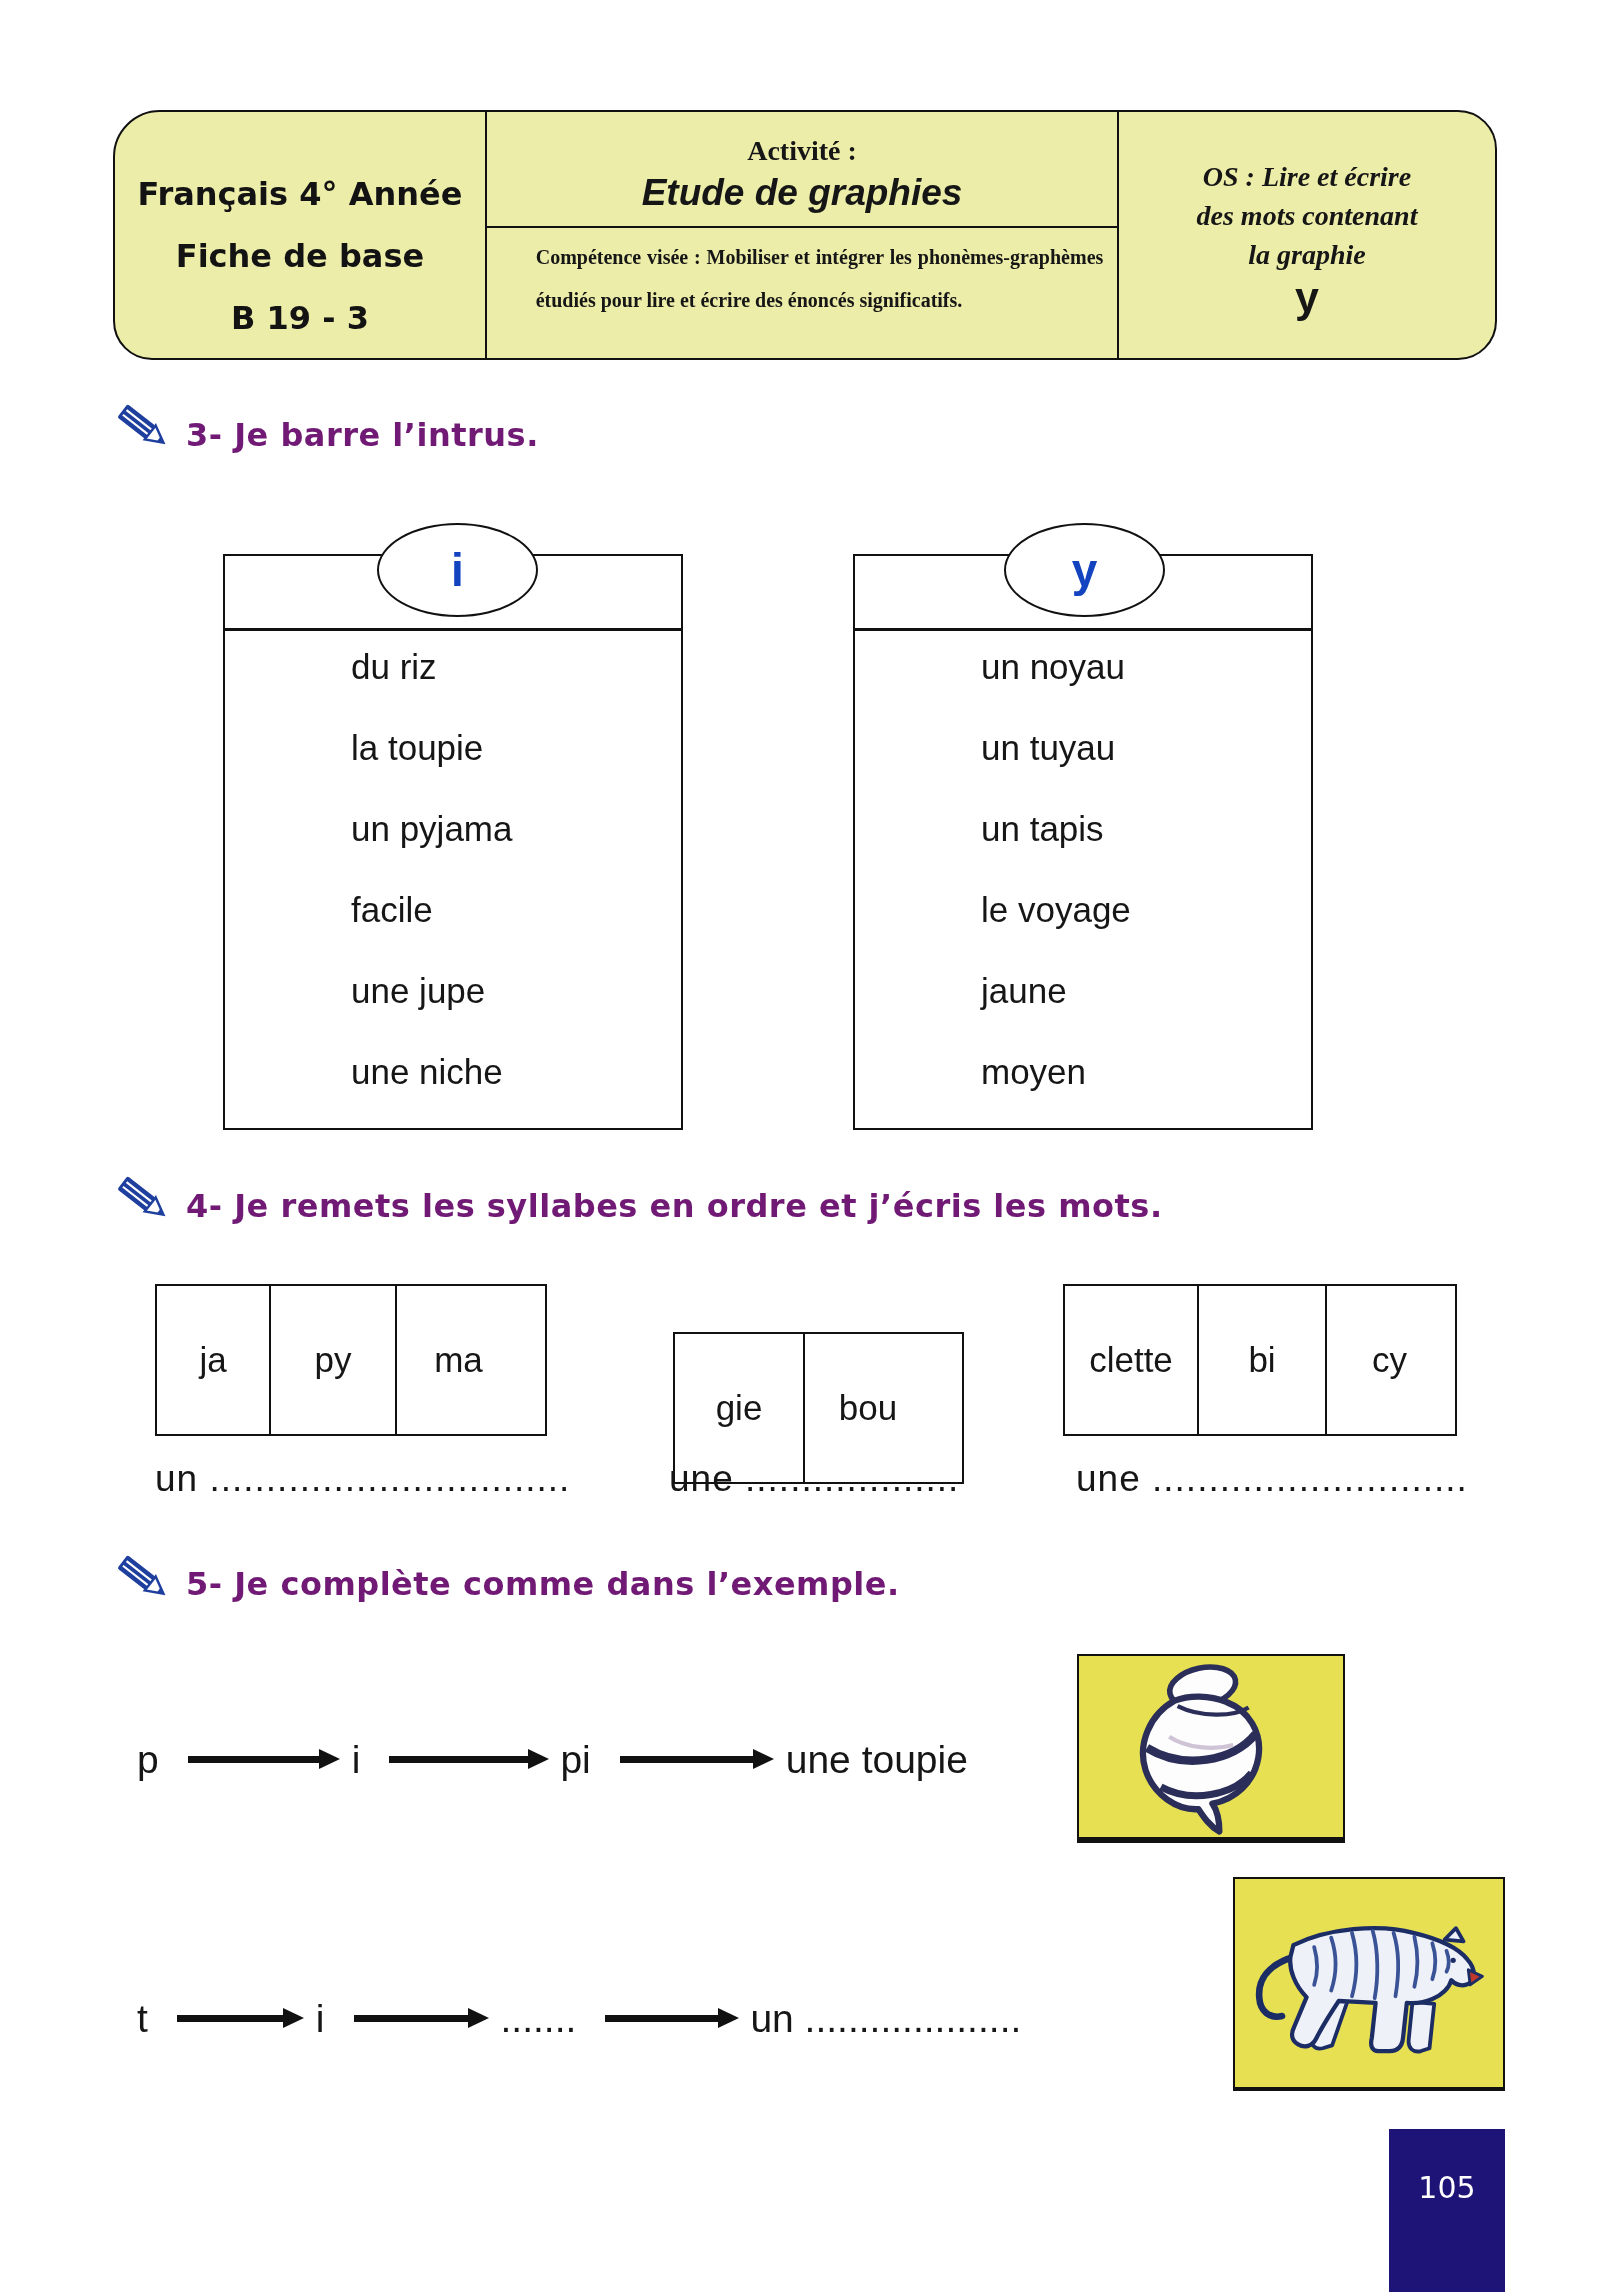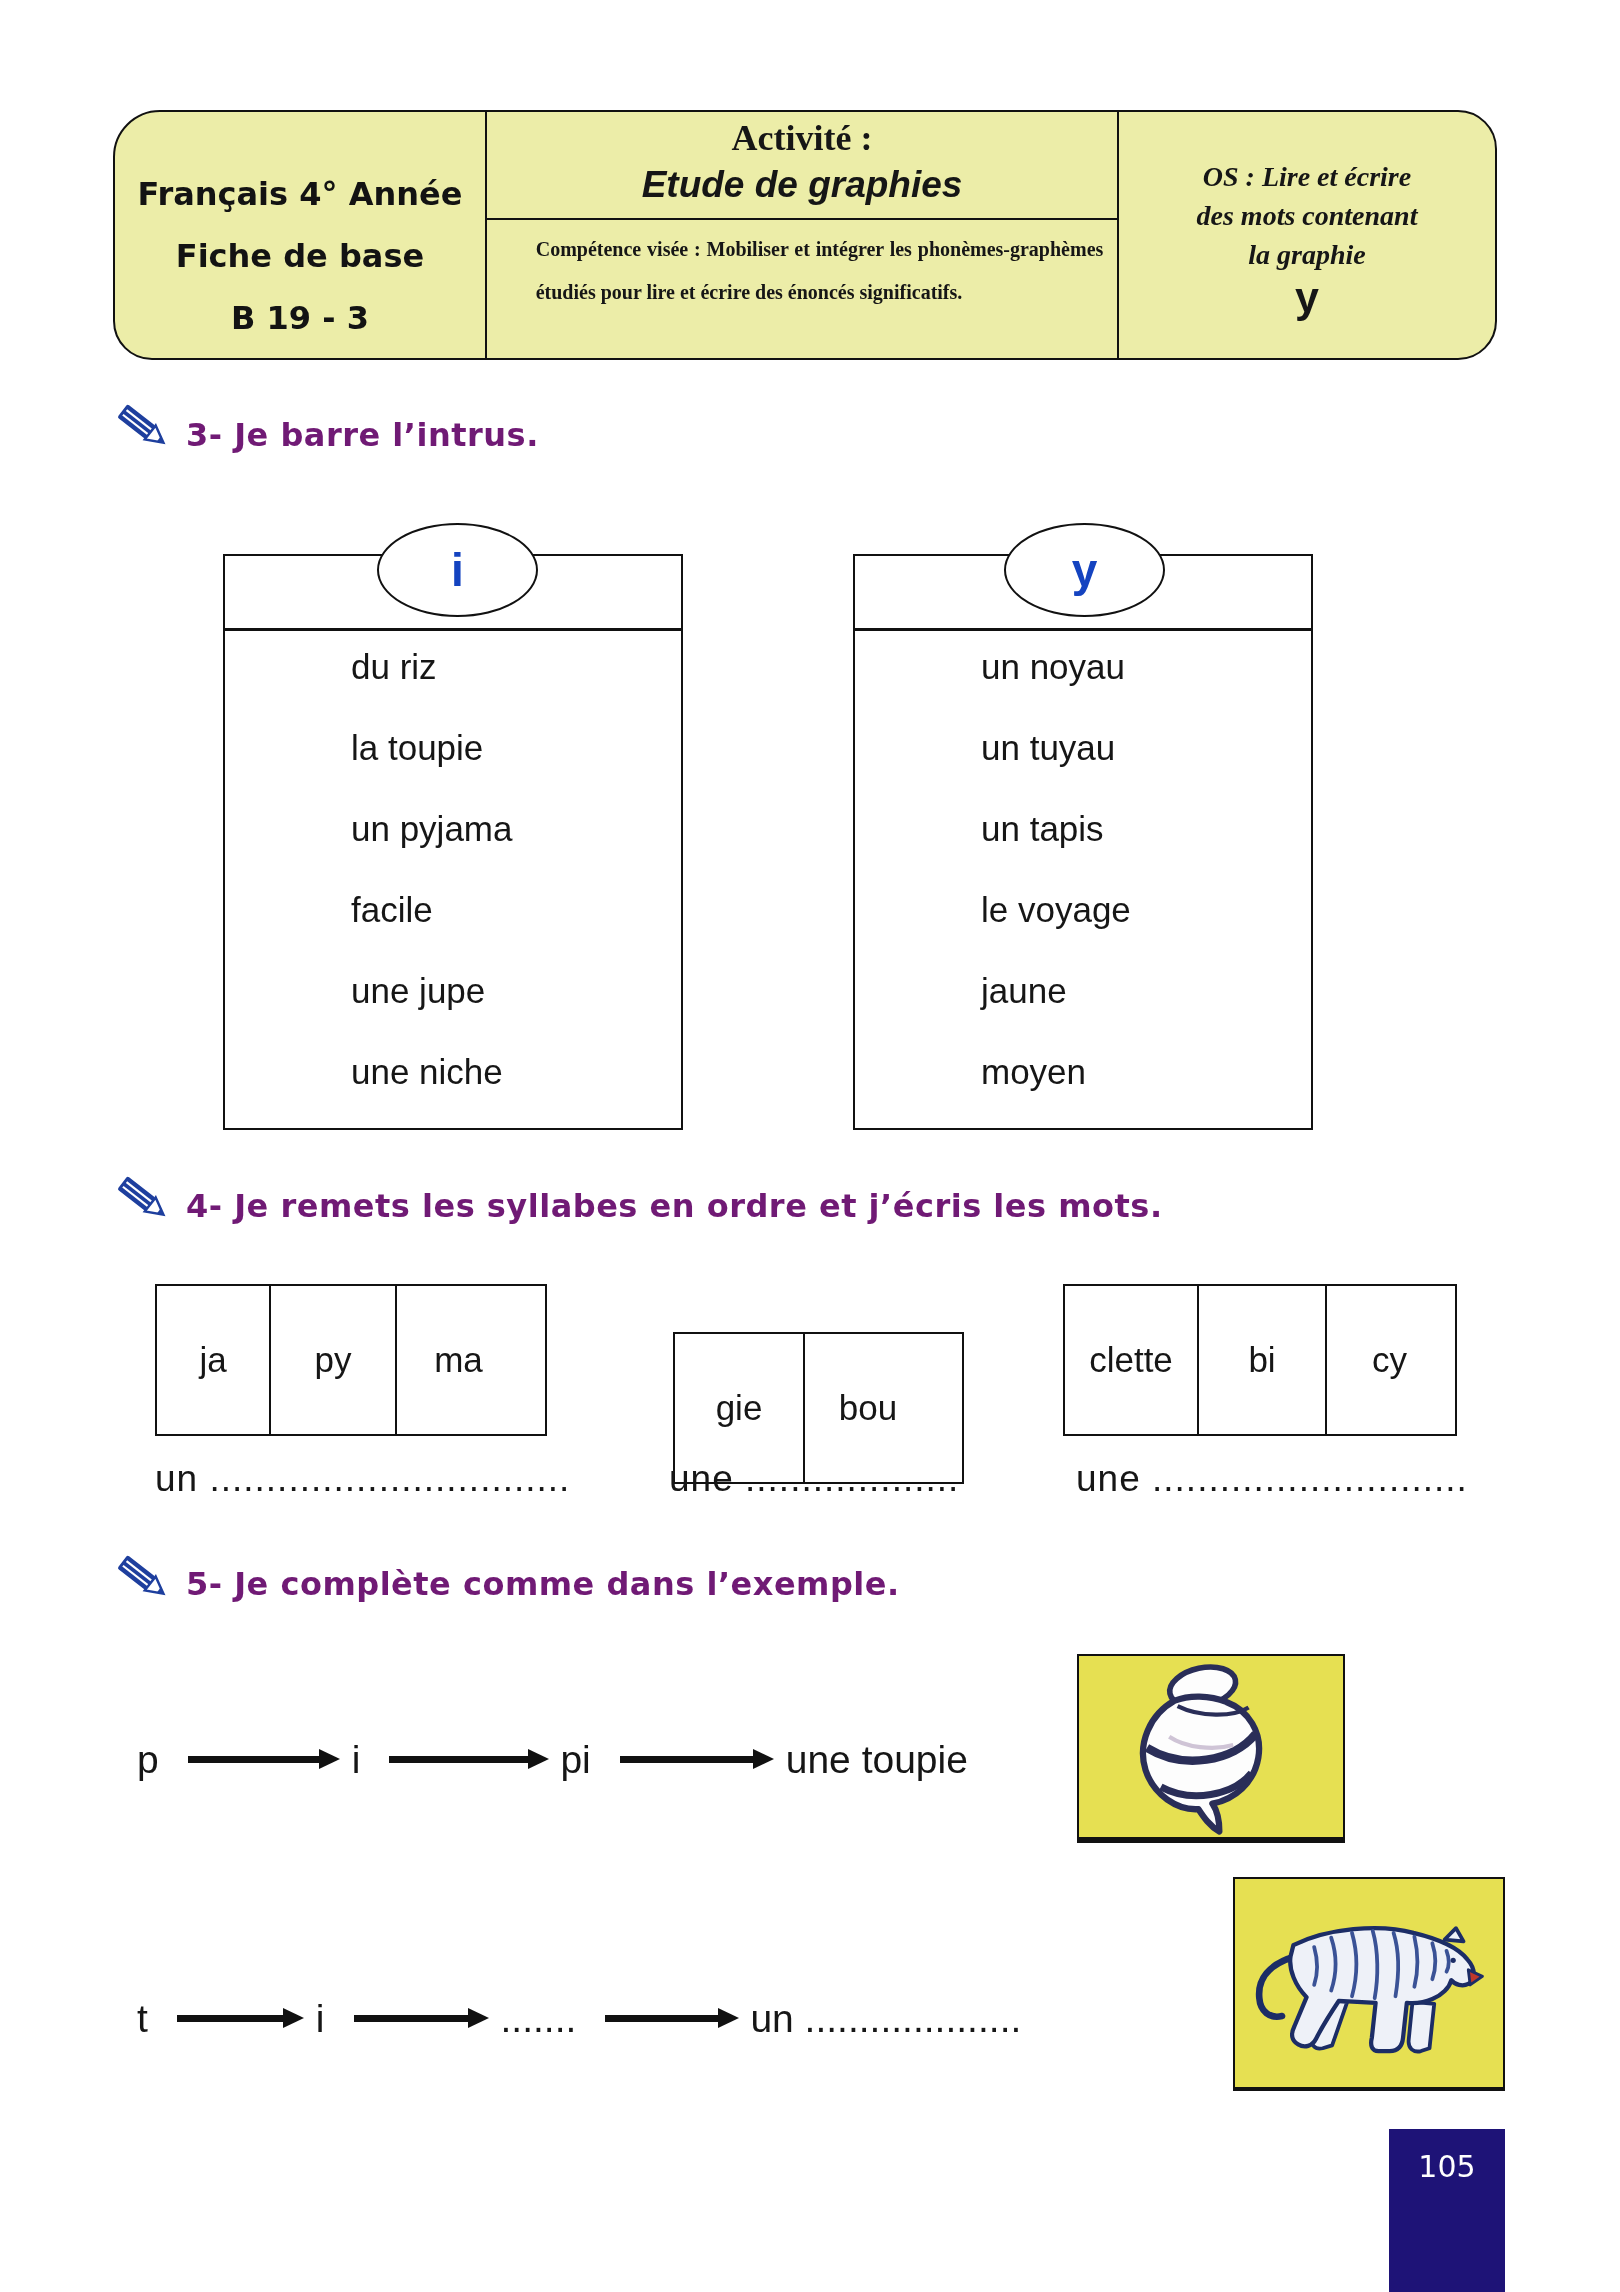--- a/index.html
+++ b/index.html
@@ -11,21 +11,21 @@
   .header-box{
     position:absolute;left:113px;top:110px;width:1384px;height:250px;
     background:#eceda8;border:2.9px solid #111;border-radius:47px 39px 39px 39px;
     display:flex;box-sizing:border-box;
   }
   .hcol{box-sizing:border-box;height:100%;}
   .hcol-left{width:370px;text-align:center;padding-top:51px;
     font-family:"DejaVu Sans", sans-serif;font-weight:bold;font-size:32px;color:#131313;}
   .hcol-left div{line-height:62px;}
   .hcol-mid{width:634px;border-left:2.9px solid #111;border-right:2.9px solid #111;text-align:center;}
-  .activity-label{font-family:"Liberation Serif", serif;font-weight:bold;font-size:36px;margin-top:5px;}
+  .activity-label{font-family:"Liberation Serif", serif;font-weight:bold;font-size:28px;margin-top:23px;}
   .activity-title{font-family:"Liberation Sans", sans-serif;font-weight:bold;font-style:italic;font-size:37px;margin-top:4.9px;}
   .mid-rule{border-top:2.9px solid #111;margin:11.8px 0 0 0;}
   .competence{font-family:"Liberation Serif", serif;font-weight:bold;font-size:20px;line-height:43px;
     text-align:justify;padding:8.8px 13.7px 0 13.7px;margin-left:35px;}
   .hcol-right{flex:1;text-align:center;padding-top:45px;
     font-family:"Liberation Serif", serif;font-weight:bold;font-style:italic;font-size:28px;}
   .hcol-right .os-line{line-height:39px;}
   .grapheme-y{font-family:"Liberation Sans", sans-serif;font-style:normal;font-weight:bold;font-size:43px;line-height:47px;}
   
   .ex-title{
@@ -53,21 +53,21 @@
   .arrow{position:relative;height:6.9px;background:#111;align-self:center;margin:0 29px;}
   .arrow::after{content:"";position:absolute;right:-17.6px;top:50%;transform:translateY(-50%);
     border-left:21.6px solid #111;border-top:10.8px solid transparent;border-bottom:10.8px solid transparent;}
   .img-box{position:absolute;background:#e6e052;border:2.9px solid #111;box-sizing:border-box;}
   .img-box svg{display:block;width:100%;height:100%;}
   
   .footer-tab{
     position:absolute;left:1389px;top:2129px;width:116px;height:164px;background:#1e1377;
     display:flex;justify-content:center;align-items:flex-start;
   }
-  .footer-tab span{font-family:"DejaVu Sans", sans-serif;color:#ffffff;font-size:30px;margin-top:20px;}
+  .footer-tab span{font-family:"DejaVu Sans", sans-serif;color:#ffffff;font-size:30px;margin-top:41px;}
 </style>
 </head>
 <body>
 
 <div class="page">
 
   <div class="header-box">
     <div class="hcol hcol-left">
       <div>Français 4° Année</div>
       <div>Fiche de base</div>

